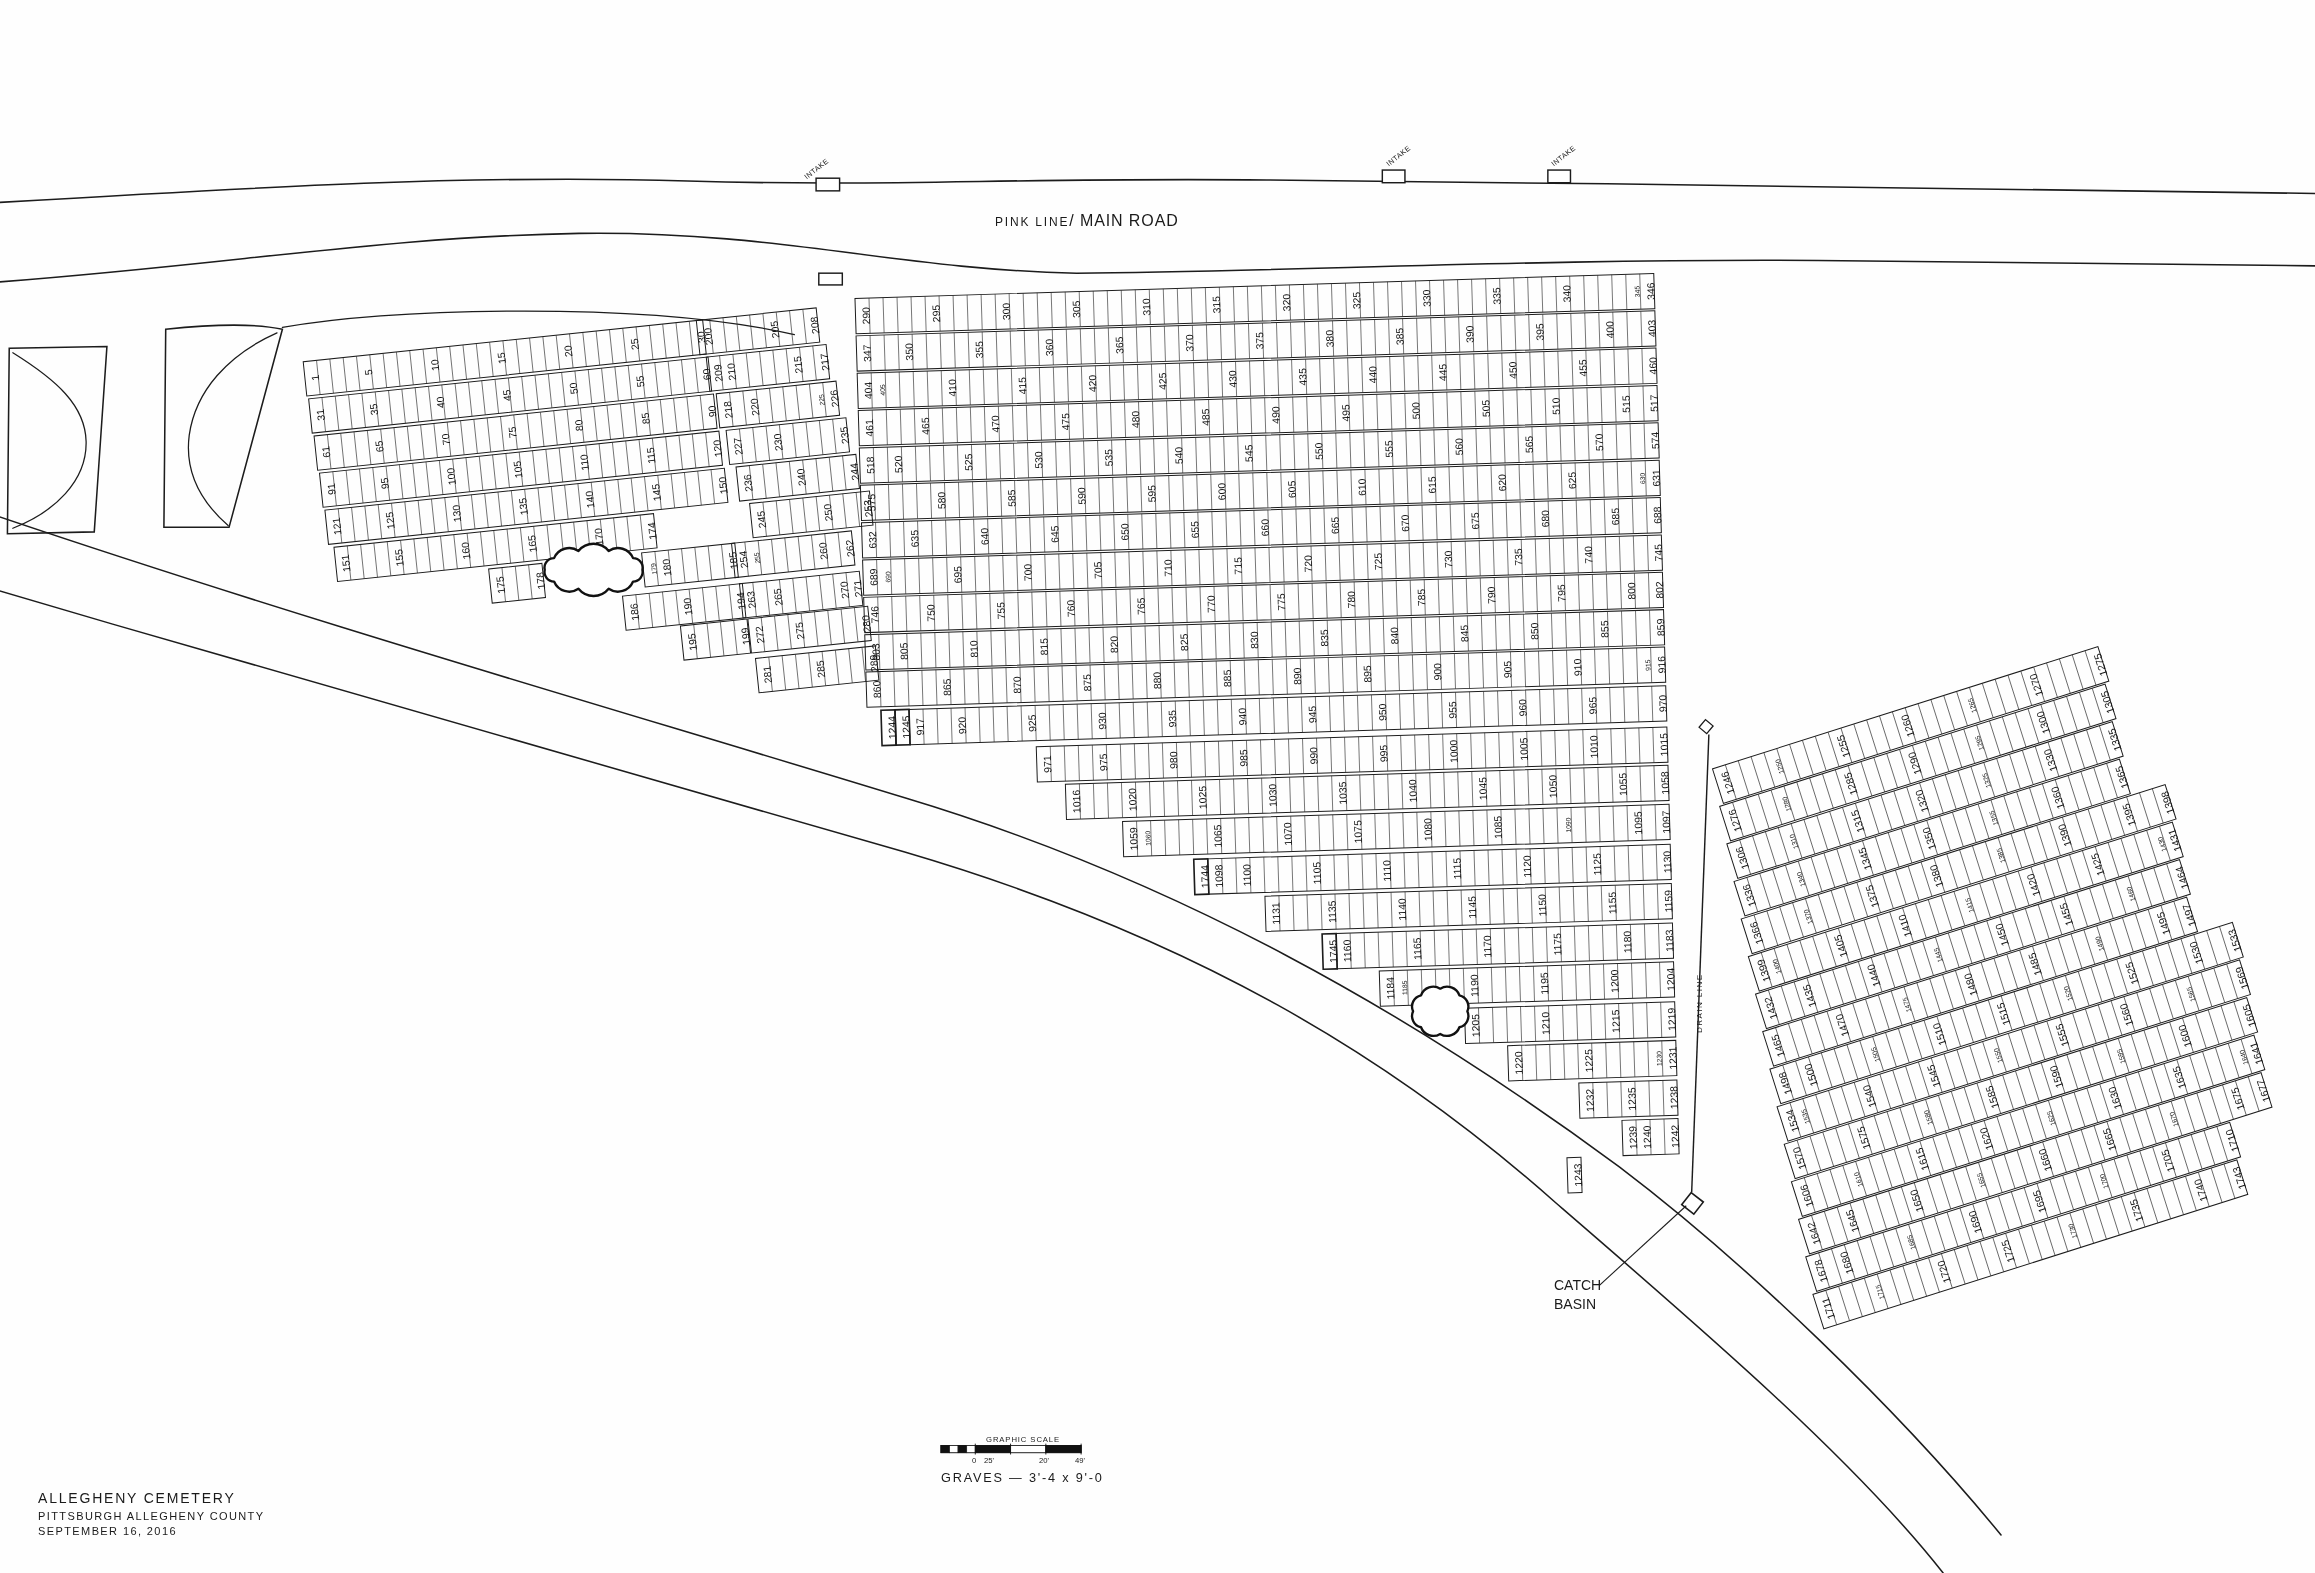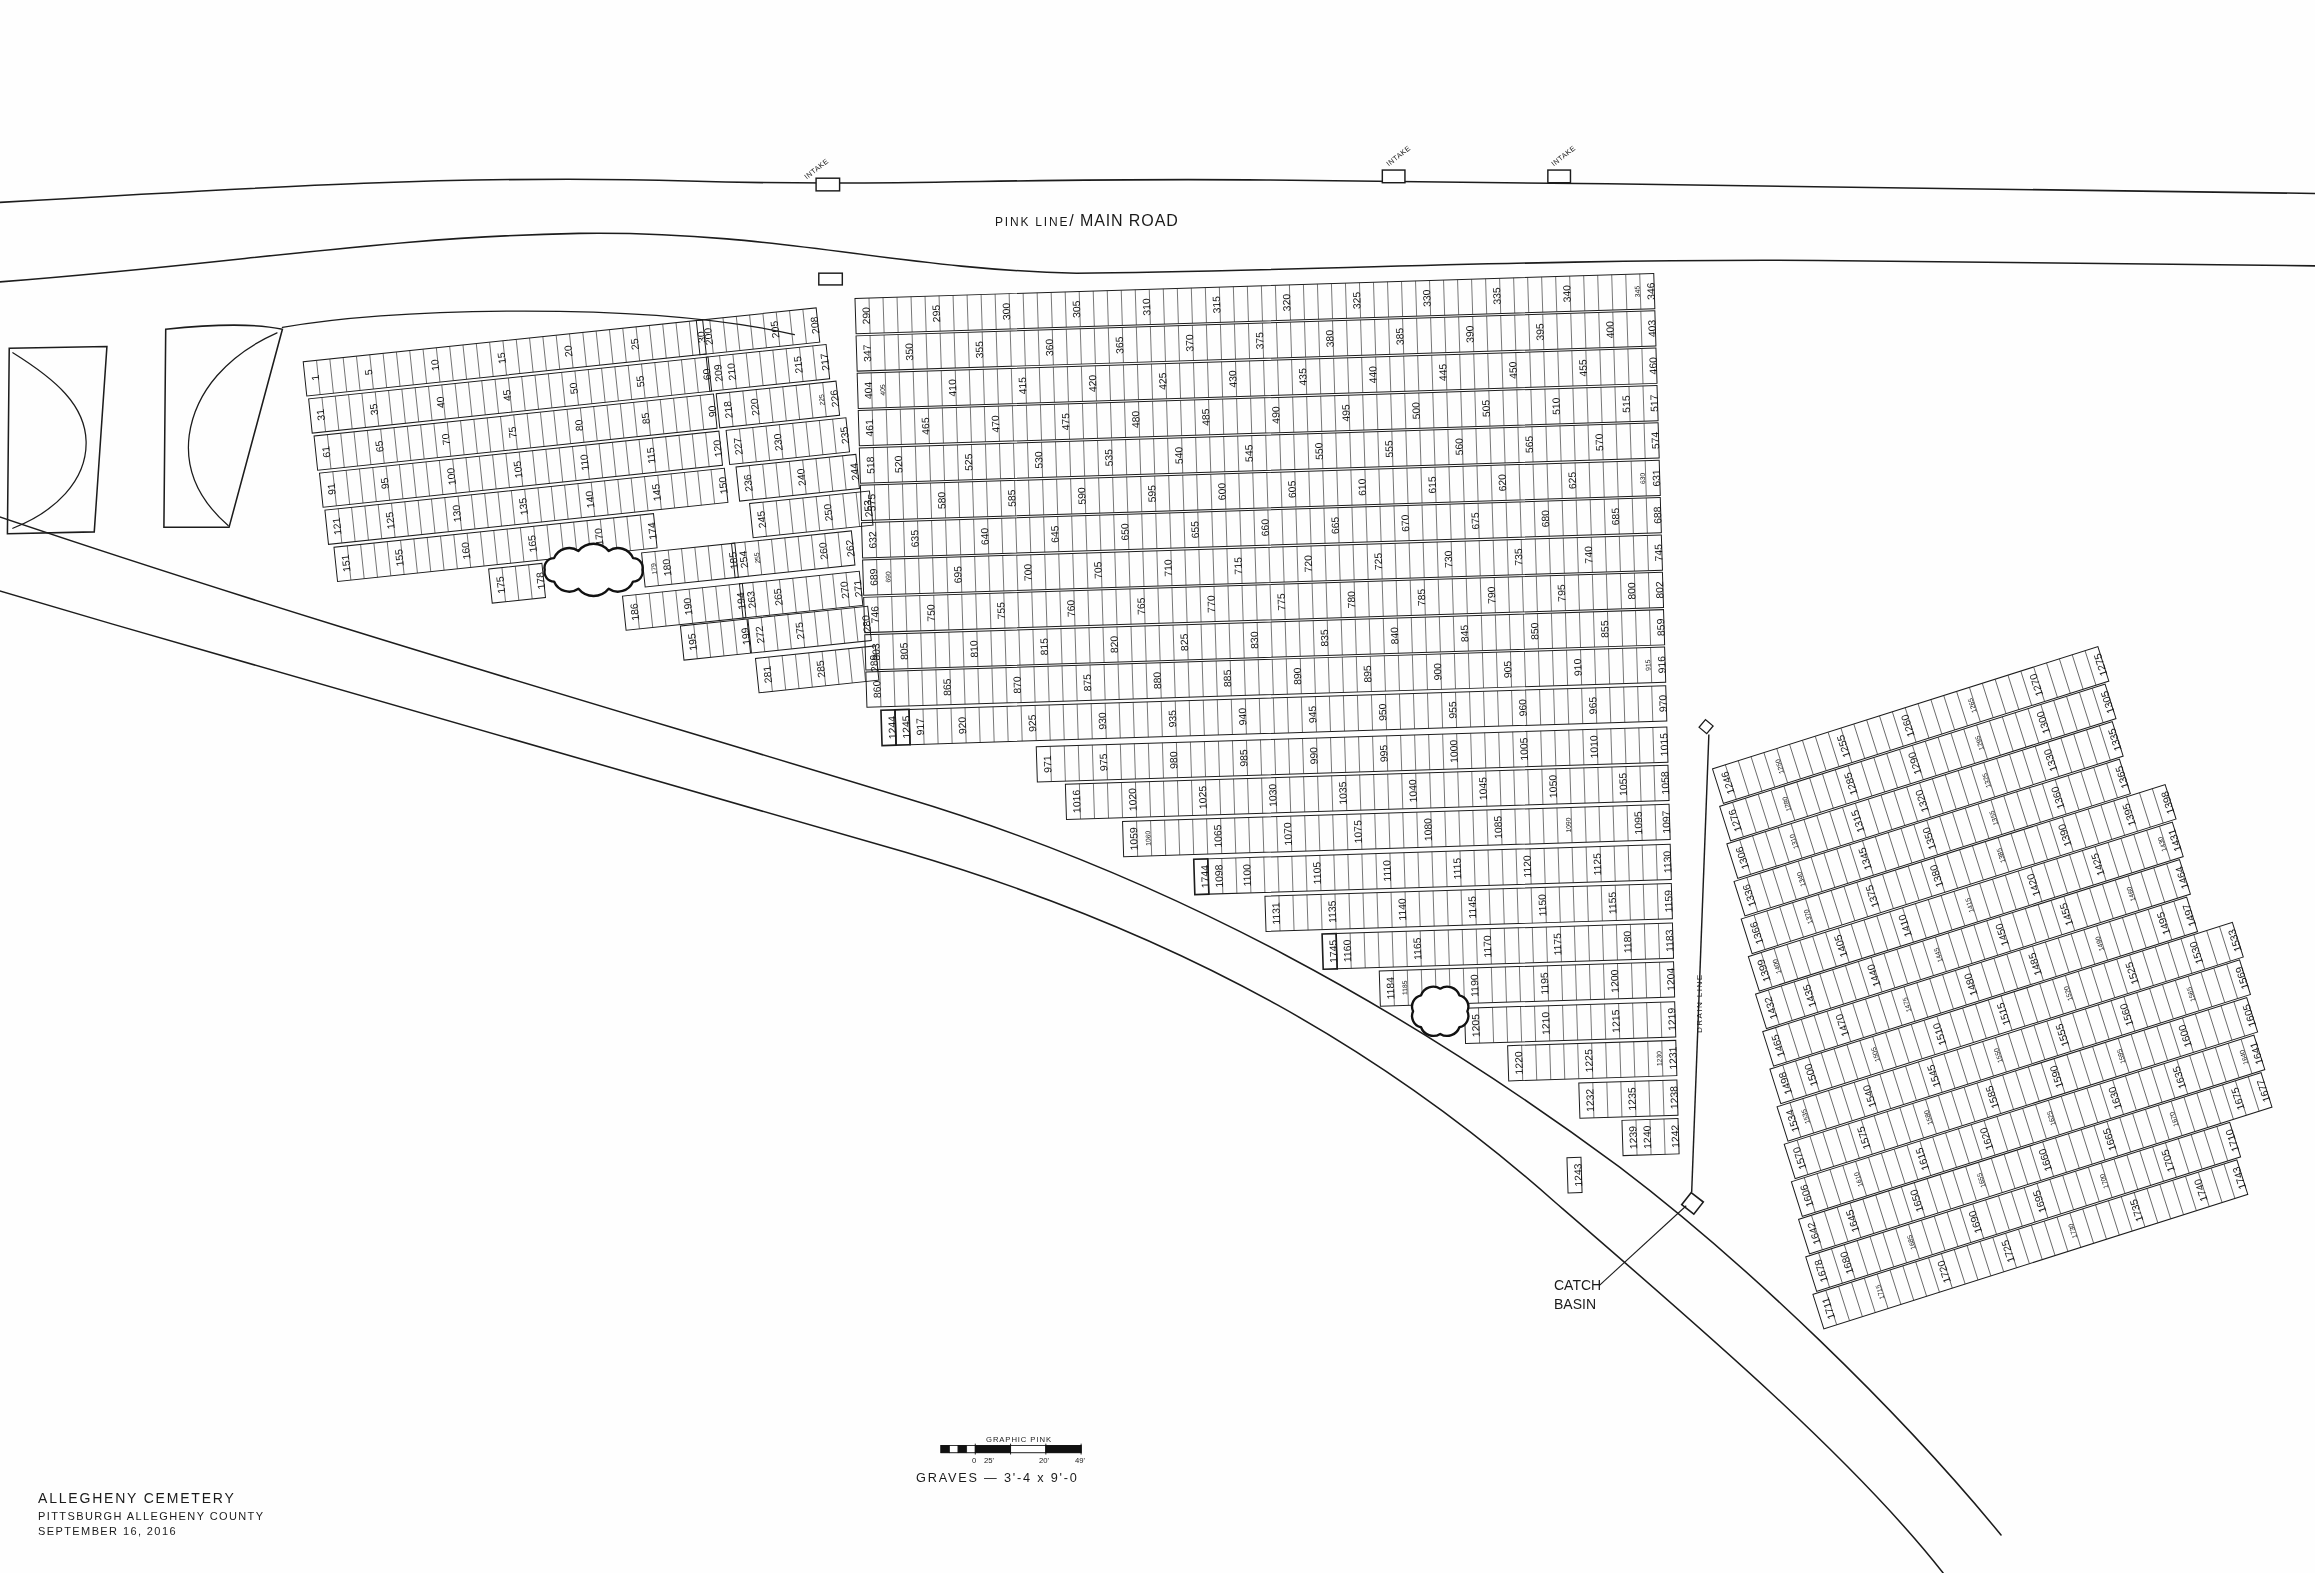--- a/index.html
+++ b/index.html
@@ -11,21 +11,21 @@
   .title .word{font-size:49px;letter-spacing:0.9px;}
   .title .num{font-size:69px;margin-left:12.7px;}
   .roadname{left:995px;top:212px;display:flex;align-items:baseline;letter-spacing:1.8px;}
   .roadname .main{font-size:12px;}
   .roadname .sub{font-size:16px;margin-left:0;letter-spacing:0.9px;}
   .intake{font-size:7.2px;letter-spacing:0.5px;transform:rotate(-38deg);transform-origin:left bottom;}
   .drainline{left:1695px;top:1033px;font-size:8.1px;letter-spacing:1.4px;transform:rotate(-90deg);transform-origin:left top;}
   .catchbasin{left:1554px;top:1276px;width:47px;font-size:14px;text-align:left;white-space:normal;line-height:1.35;}
   .sc-title{left:986px;top:1435px;font-size:7.7px;letter-spacing:0.9px;}
   .sc-tick{font-size:7.7px;top:1456px;}
-  .sc-note{left:916px;top:1471px;font-size:12.7px;letter-spacing:1.8px;}
+  .sc-note{left:941px;top:1471px;font-size:12.7px;letter-spacing:1.8px;}
   .footer{left:38px;top:1469px;line-height:1.4;margin-top:20px;}
   .footer .f1{font-size:14px;letter-spacing:1.8px;}
   .footer .f2,.footer .f3{font-size:11px;letter-spacing:1.4px;}
   .gnum{font:11.5px "Liberation Sans",sans-serif;fill:#151515;text-anchor:middle;}
   .gnum.small{font-size:7.5px;}
 </style>
 </head>
 <body>
 
 <div class="page">
@@ -2349,21 +2349,21 @@
     <span class="sub">/ MAIN ROAD</span>
   </div>
 
   <div class="maplabel intake" style="left:808px;top:172px;">INTAKE</div>
   <div class="maplabel intake" style="left:1390px;top:159px;">INTAKE</div>
   <div class="maplabel intake" style="left:1555px;top:159px;">INTAKE</div>
 
   <div class="maplabel drainline">DRAIN LINE</div>
   <div class="maplabel catchbasin">CATCH BASIN</div>
 
-  <div class="maplabel sc-title">GRAPHIC PINK</div>
+  <div class="maplabel sc-title">GRAPHIC SCALE</div>
   <div class="maplabel sc-tick" style="left:972px;">0</div>
   <div class="maplabel sc-tick" style="left:948px;margin-left:36px;">25'</div>
   <div class="maplabel sc-tick" style="left:1039px;">20'</div>
   <div class="maplabel sc-tick" style="left:1075px;">49'</div>
   <div class="maplabel sc-note">GRAVES — 3'-4 x 9'-0</div>
 
   <div class="maplabel footer">
     <div class="f1">ALLEGHENY CEMETERY</div>
     <div class="f2">PITTSBURGH ALLEGHENY COUNTY</div>
     <div class="f3">SEPTEMBER 16, 2016</div>

